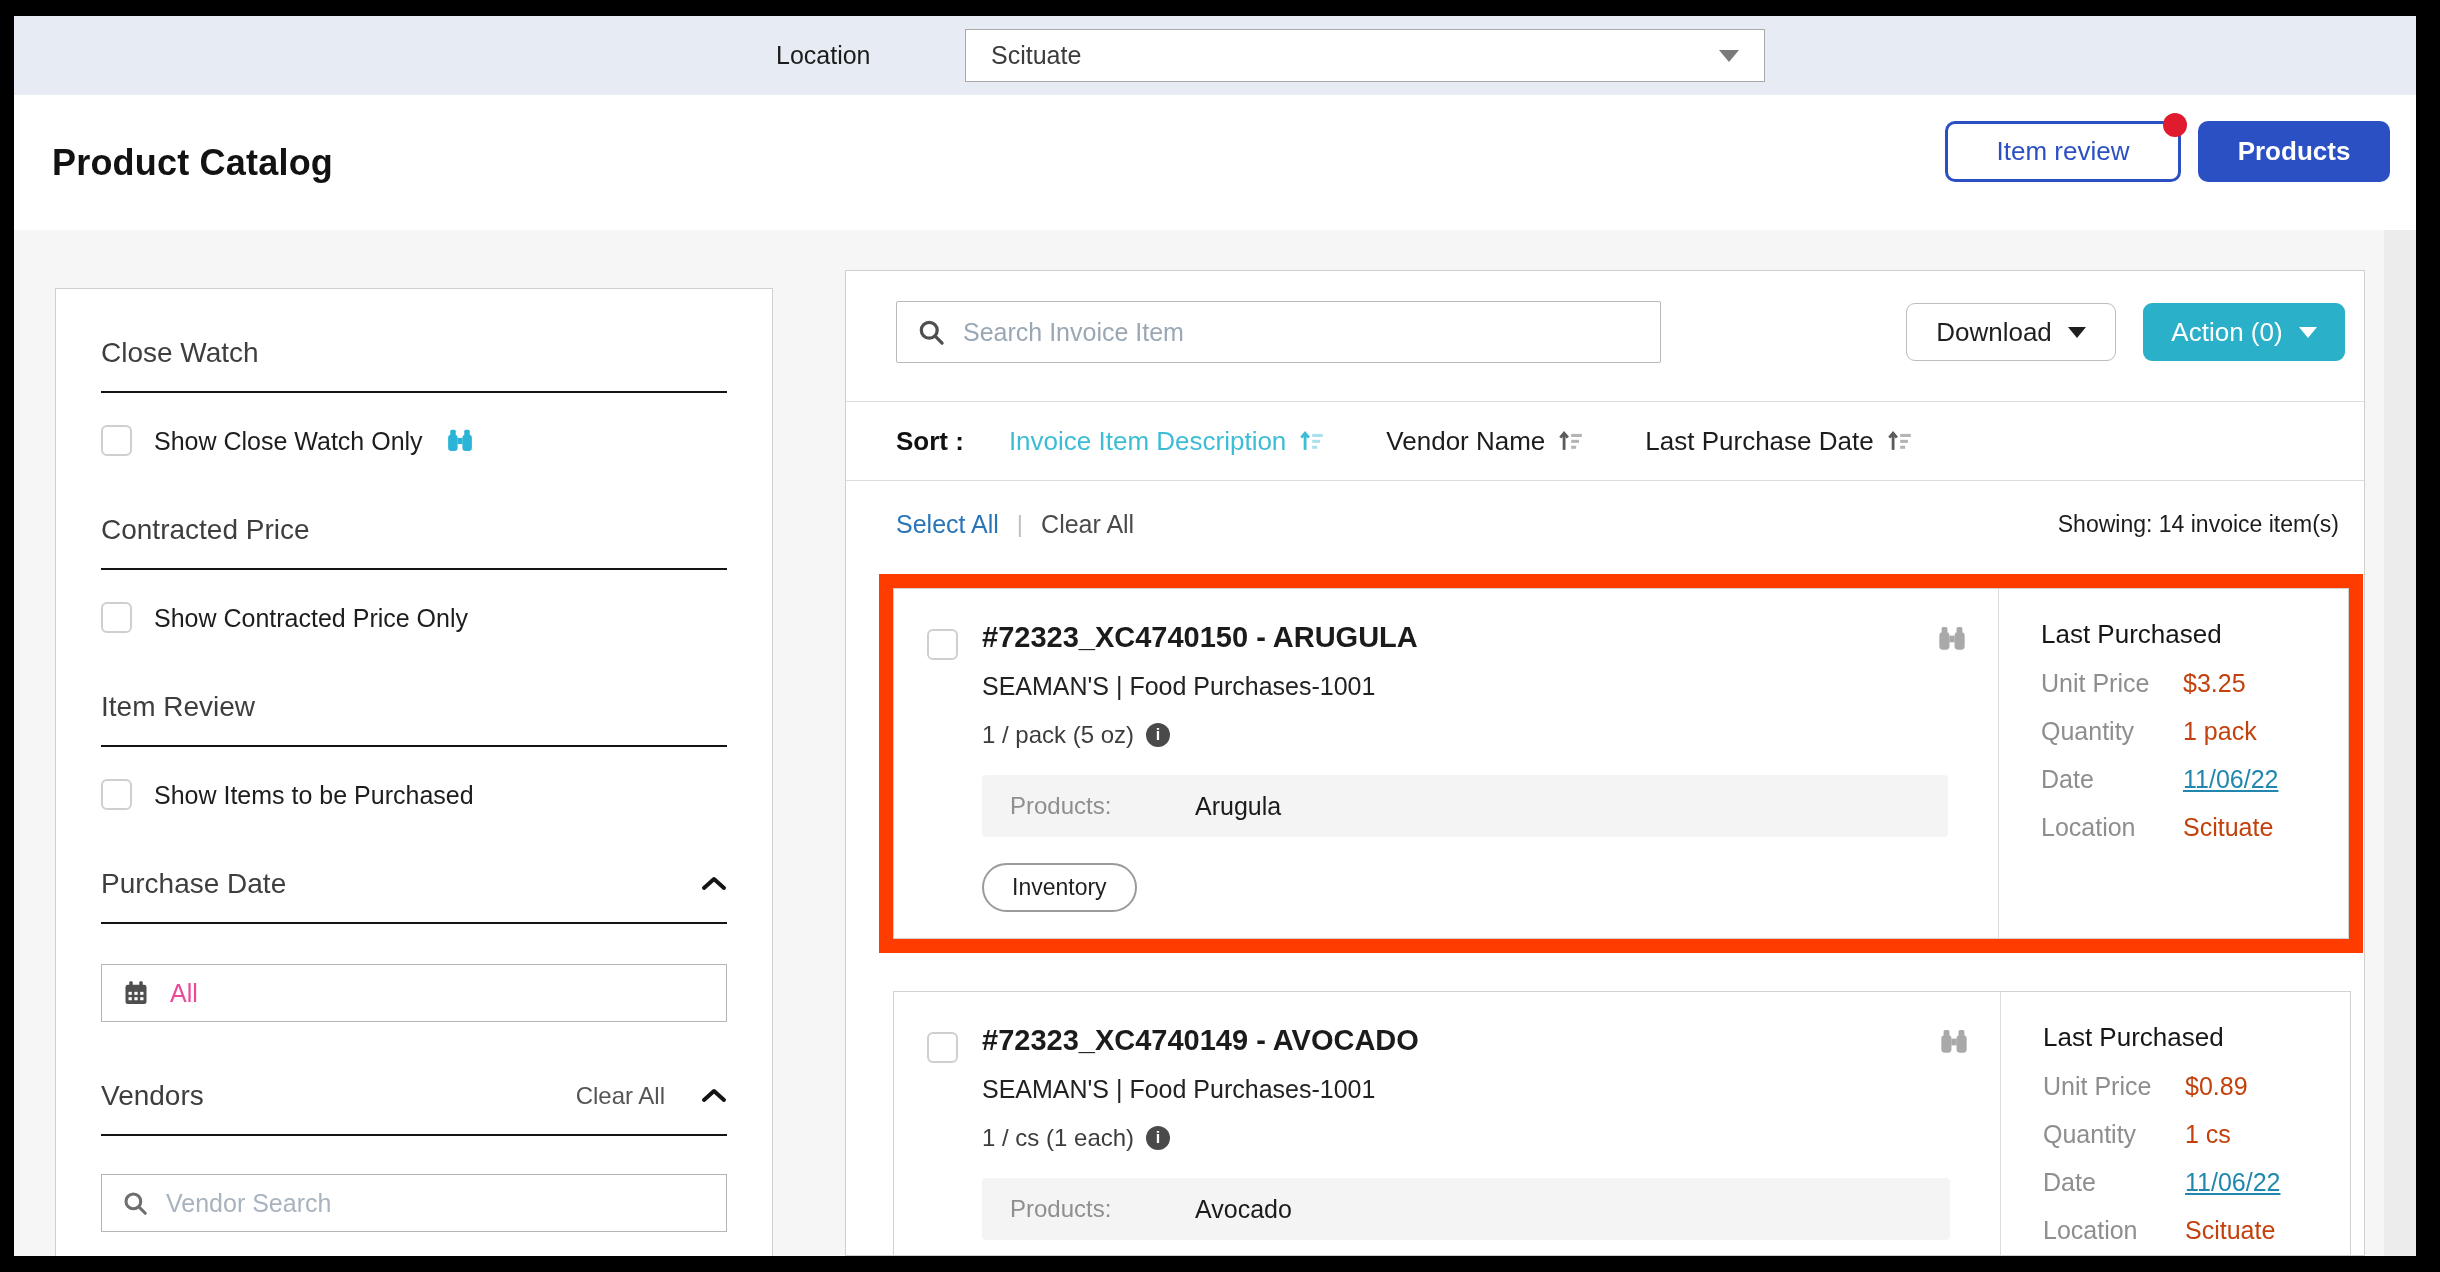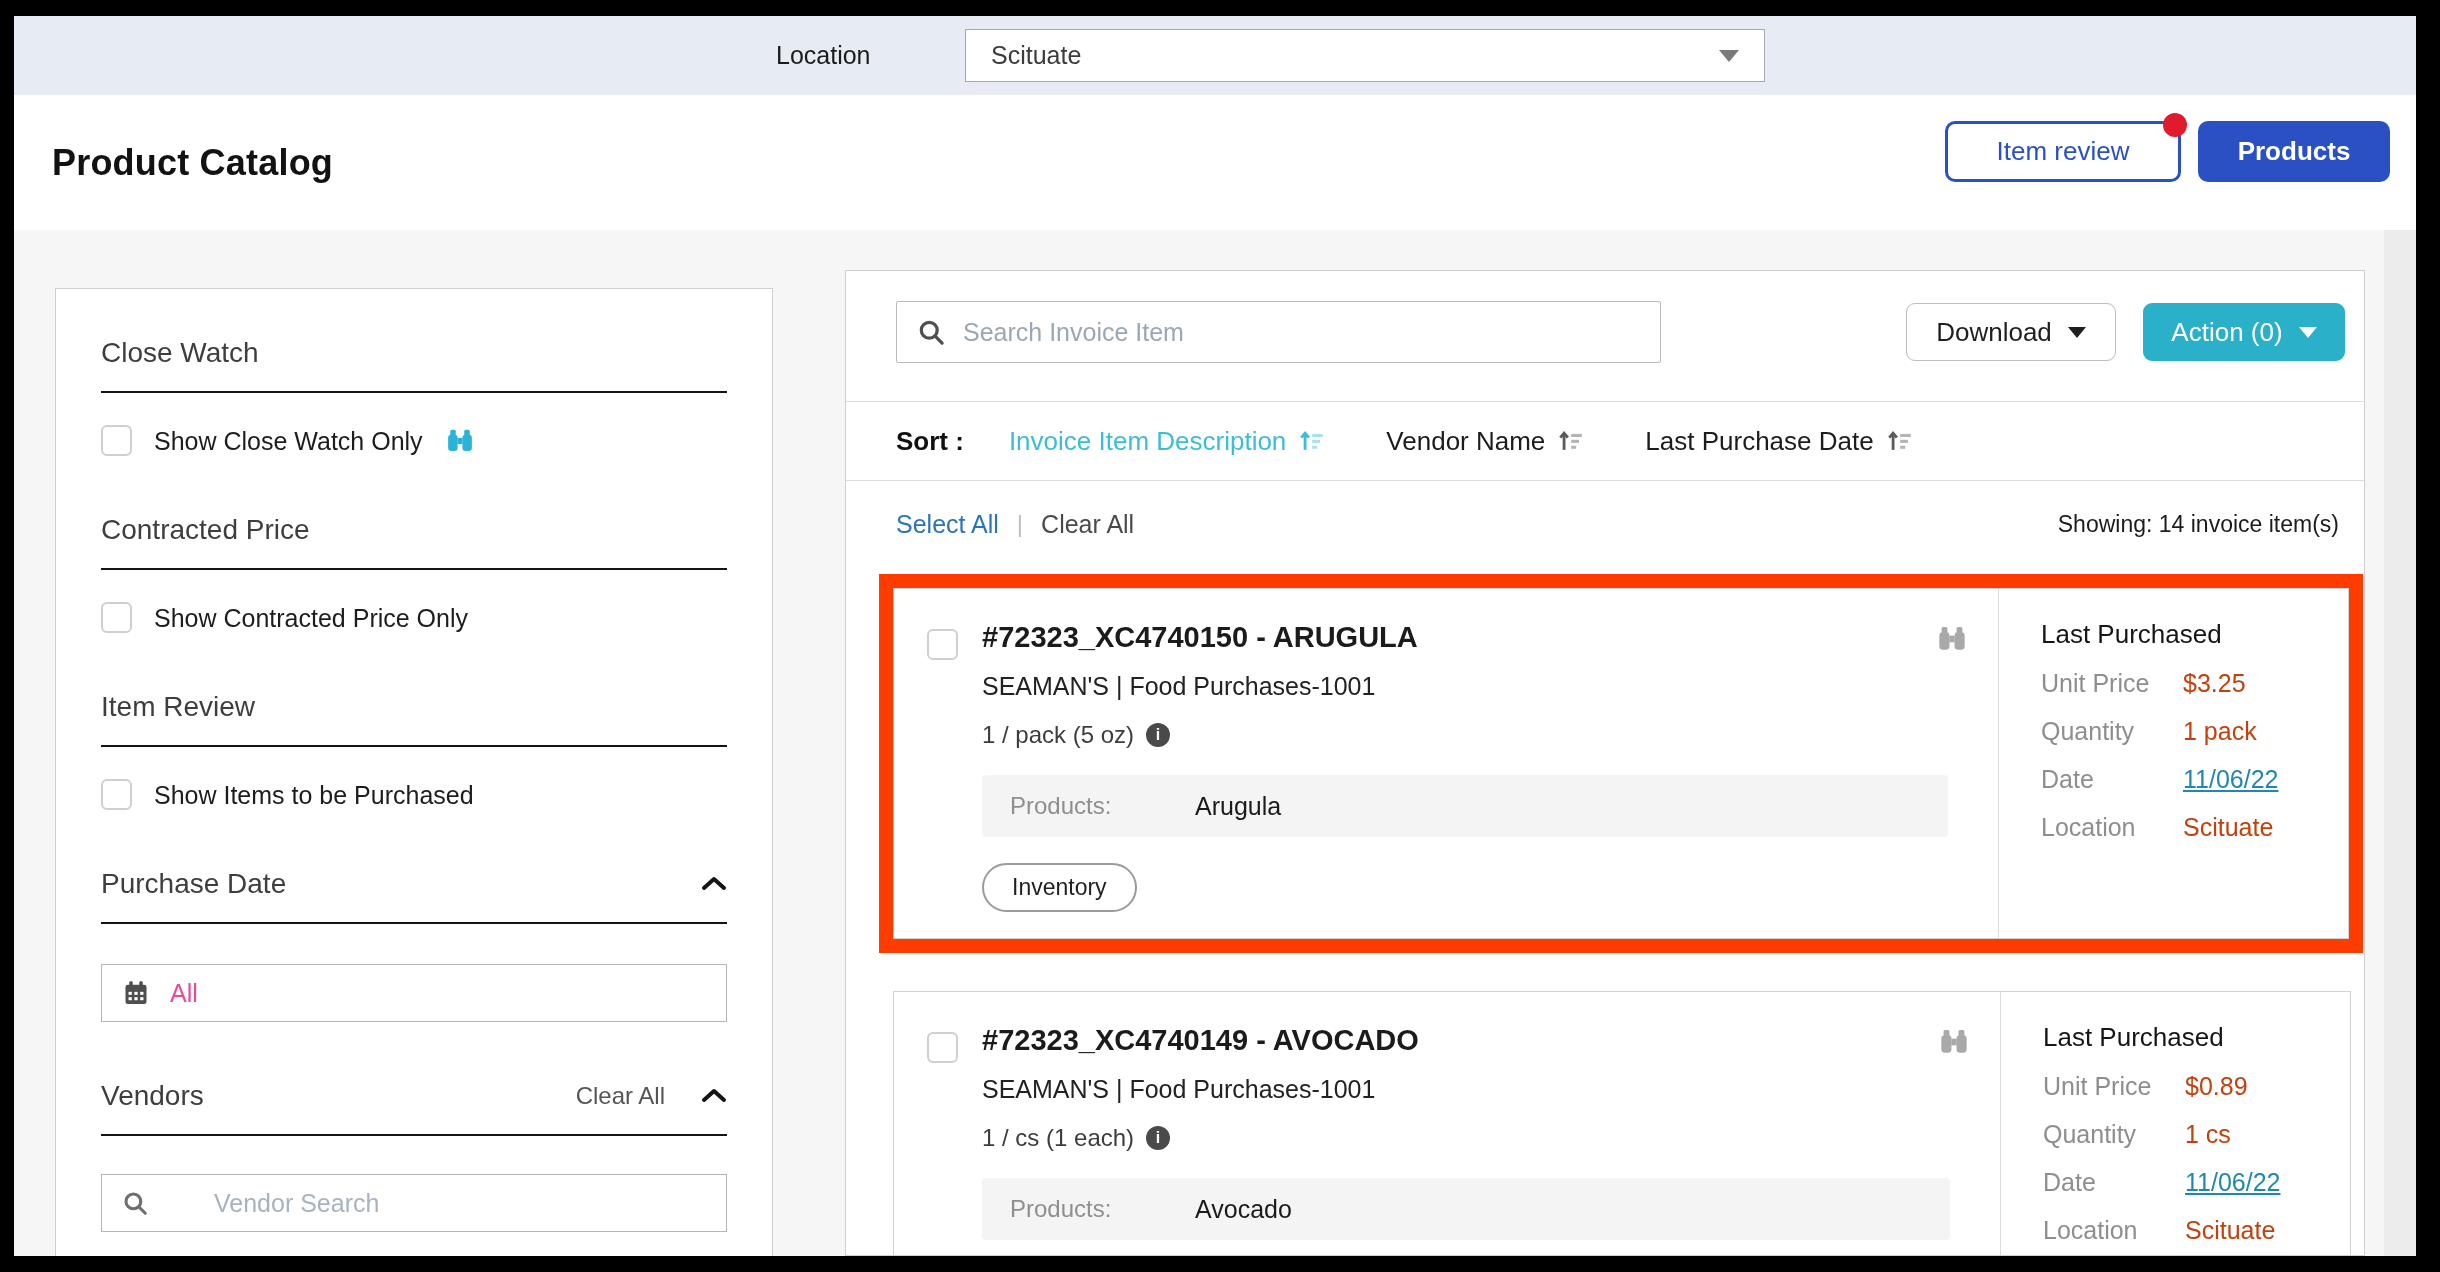--- a/index.html
+++ b/index.html
@@ -39,21 +39,21 @@
   .checkbox{width:31px;height:31px;background:#fff;border:2px solid #cfcfcf;border-radius:6px;flex:0 0 auto;cursor:pointer;}
   .mt-first{margin-top:48px;}
   .mt-sect{margin-top:58px;}
   .sect-head{display:flex;align-items:center;}
   .sect-head .side-h{flex:1;}
   .clear-all{font-size:24px;color:#555;margin-right:36px;cursor:pointer;}
   .chev{width:26px;height:16px;cursor:pointer;}
   .side-field{margin-top:40px;height:58px;border:1.5px solid #b5b5b5;display:flex;align-items:center;gap:20px;padding:0 20px;background:#fff;}
   .side-field .val{font-size:25px;color:#ec4899;}
   .side-search{margin-top:38px;height:58px;border:1.5px solid #b5b5b5;display:flex;align-items:center;gap:18px;padding:0 20px;background:#fff;}
-  .side-search input{border:none;outline:none;font-size:25px;color:#333;flex:1;margin-left:48px;}
+  .side-search input{border:none;outline:none;font-size:25px;color:#333;flex:1;}
   .side-search input::placeholder{color:#a8b3bf;}
 
   
   .main{position:absolute;left:831px;top:254px;width:1520px;height:986px;background:#fff;border:1.5px solid #cfcfcf;overflow:hidden;}
   .search-box{position:absolute;left:50px;top:30px;width:765px;height:62px;border:1.5px solid #b9b9b9;border-radius:2px;display:flex;align-items:center;gap:18px;padding:0 20px;background:#fff;}
   .search-box input{border:none;outline:none;font-size:25px;flex:1;color:#333;}
   .search-box input::placeholder{color:#9aa7b5;}
   .btn-download{position:absolute;left:1060px;top:32px;width:210px;height:58px;background:#fff;border:1.5px solid #bdbdbd;border-radius:9px;display:flex;align-items:center;justify-content:center;gap:16px;font-size:26px;color:#1f1f1f;cursor:pointer;}
   .btn-download .caret-down{border-top-color:#1f1f1f;border-left-width:9px;border-right-width:9px;border-top-width:11px;}
   .btn-action{position:absolute;left:1297px;top:32px;width:202px;height:58px;background:var(--teal);border:none;border-radius:9px;display:flex;align-items:center;justify-content:center;gap:16px;font-size:26px;color:#fff;cursor:pointer;}

